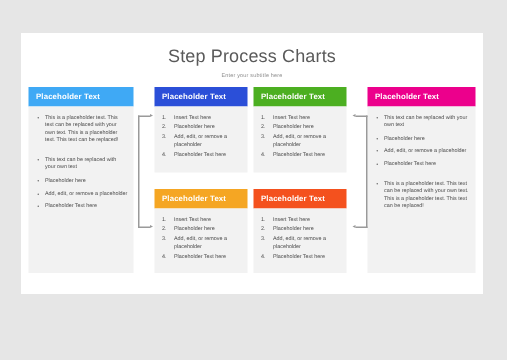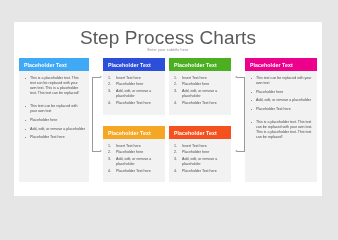--- a/index.html
+++ b/index.html
@@ -25,21 +25,21 @@
 
   
   #title-block {
     position: absolute;
     left: 0;
     top: 8px;
     width: 308px;
     text-align: center;
   }
   #slide-title {
-    font-size: 19px;
+    font-size: 12px;
     color: #5a5a5a;
     font-weight: normal;
     letter-spacing: 0.1px;
     line-height: 15px;
     text-align: center;
   }
   #slide-subtitle {
     font-size: 3.6px;
     color: #8a8a8a;
     margin-top: 3px;

